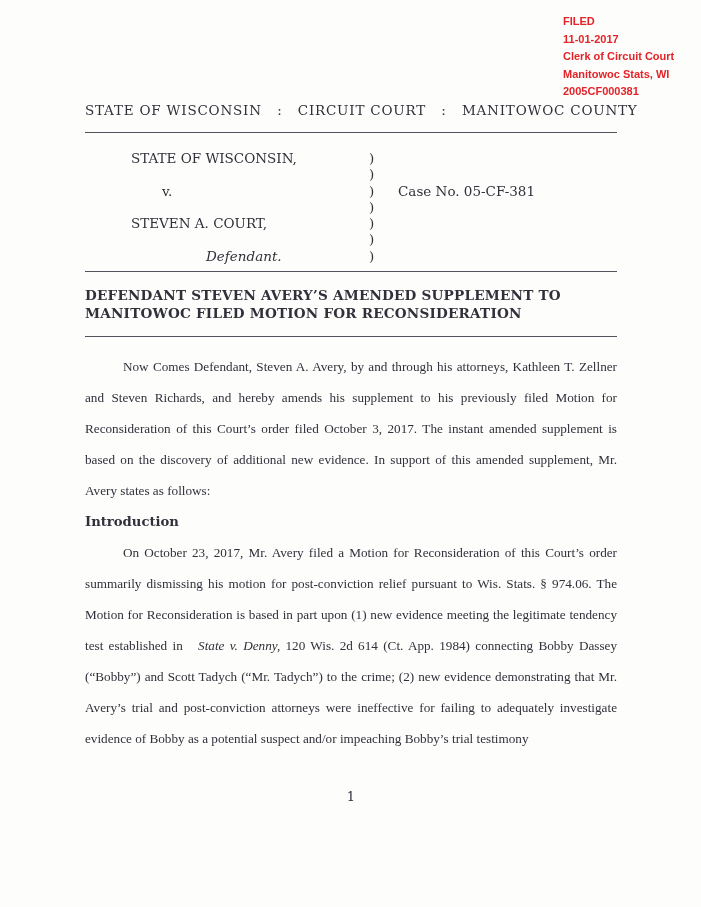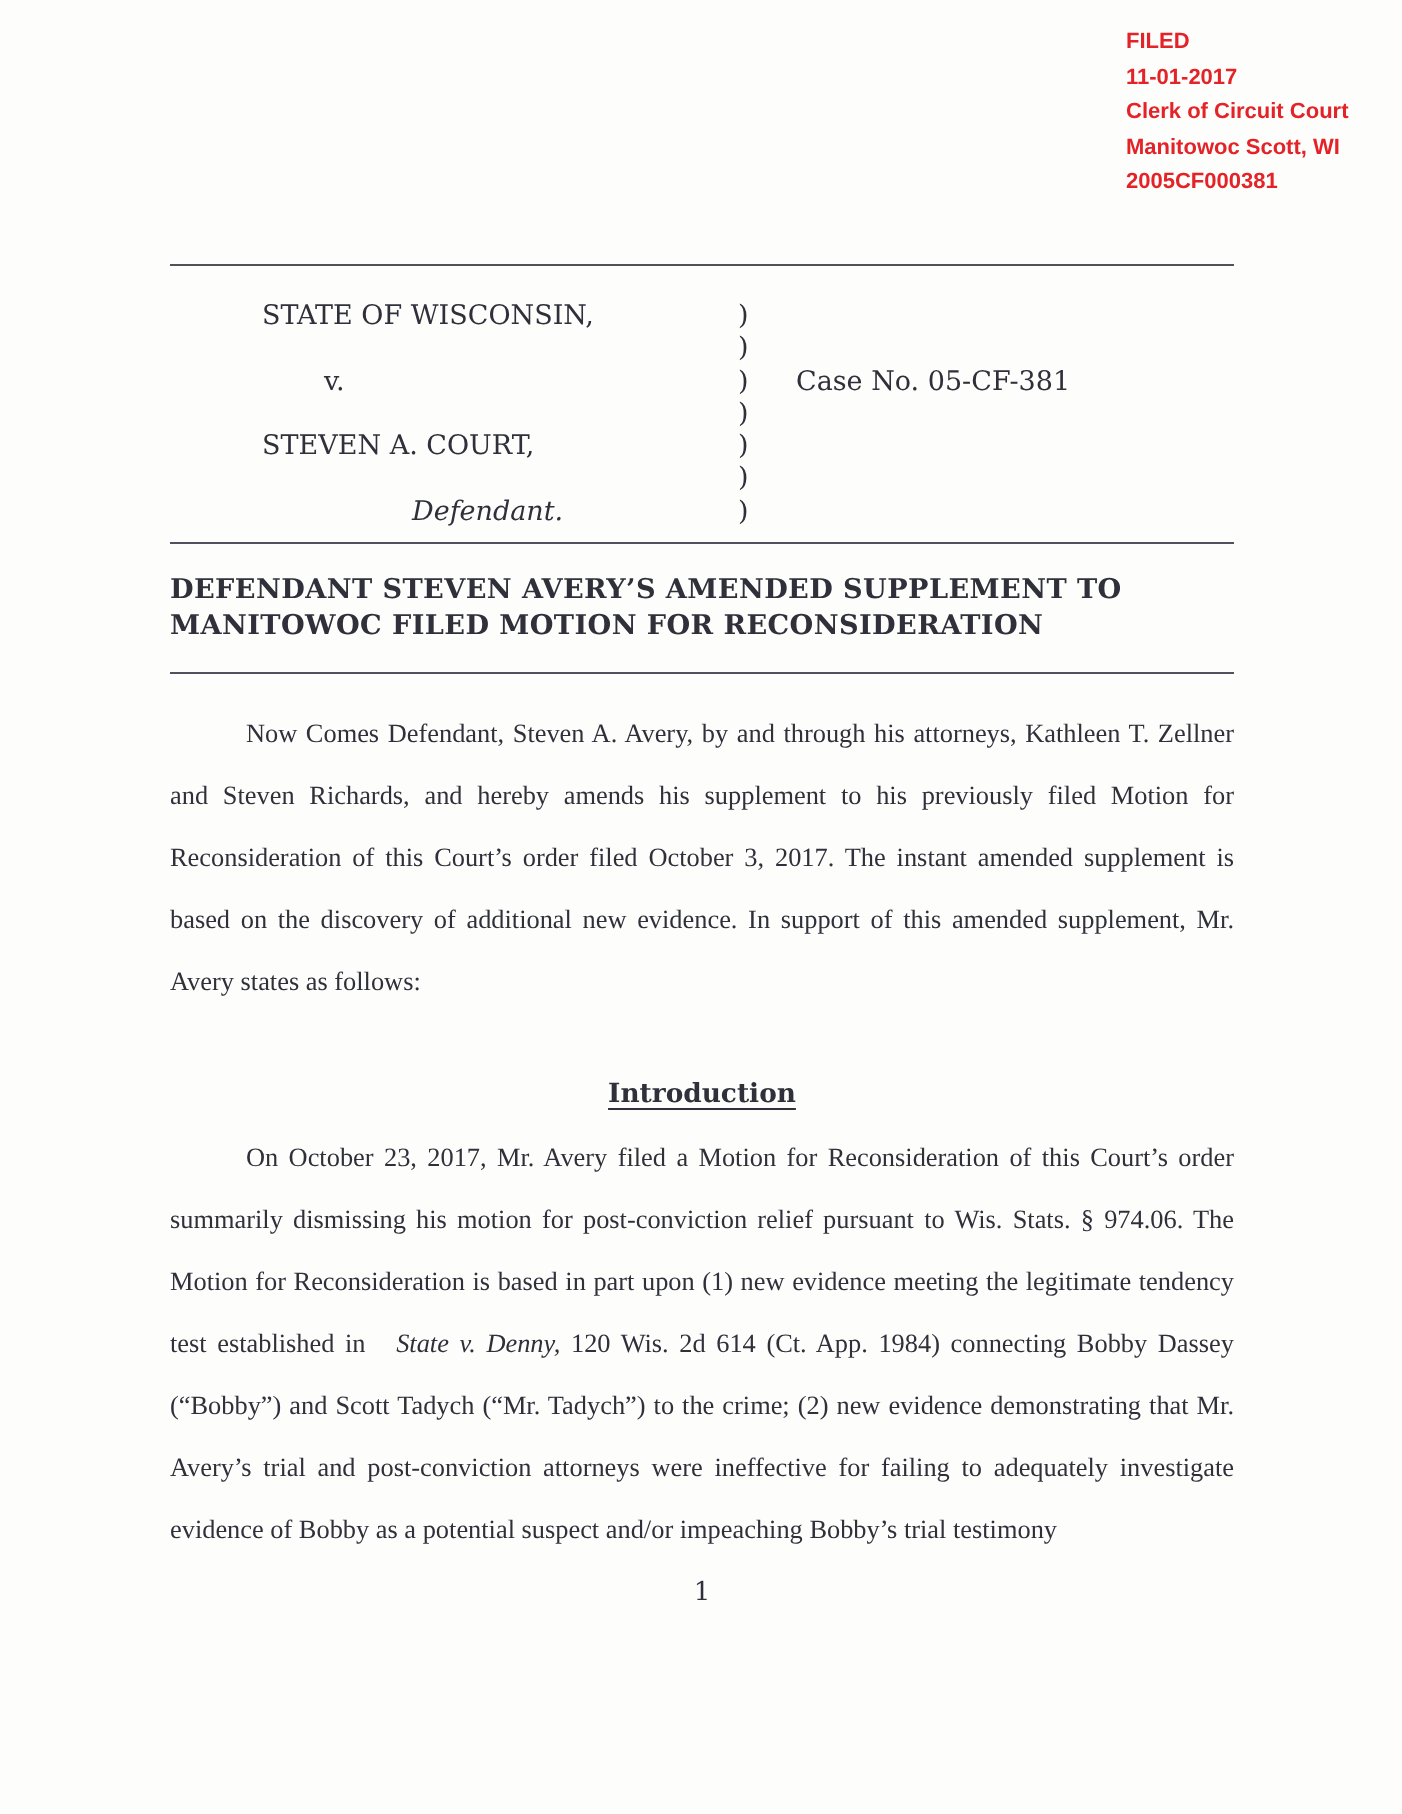--- a/index.html
+++ b/index.html
@@ -81,25 +81,23 @@
     top: 351px;
     font-size: 13.2px;
     line-height: 31px;
   }
   .para {
     text-align: justify;
     text-indent: 38px;
     font-family: Liberation Serif, serif;
   }
   .section-heading {
-    text-align: center;
+    text-align: left;
     font-weight: bold;
-    text-decoration: underline;
     text-underline-offset: 3px;
-    margin-top: 26px;
   }
   .italic { font-style: italic; margin-left: 10px; }
   
   .page-number {
     position: absolute;
     left: 85px;
     width: 532px;
     top: 789px;
     text-align: center;
     font-size: 13px;
@@ -107,24 +105,25 @@
 </style>
 </head>
 <body>
 
 <div class="page">
 
   <div class="stamp">
     <div>FILED</div>
     <div>11-01-2017</div>
     <div>Clerk of Circuit Court</div>
-    <div>Manitowoc Scott, WI</div>
+    <div>Manitowoc Stats, WI</div>
     <div>2005CF000381</div>
   </div>
 
+  <div class="court-header">STATE OF WISCONSIN&nbsp;&nbsp;&nbsp;:&nbsp;&nbsp;&nbsp;CIRCUIT COURT&nbsp;&nbsp;&nbsp;:&nbsp;&nbsp;&nbsp;MANITOWOC COUNTY</div>
   <div class="rule rule-1"></div>
 
   <div class="caption">
     <div class="caption-row">
       <div class="cap-left">STATE OF WISCONSIN,</div>
       <div class="cap-paren">)</div>
       <div class="cap-right"></div>
     </div>
     <div class="caption-row">
       <div class="cap-left"></div>

